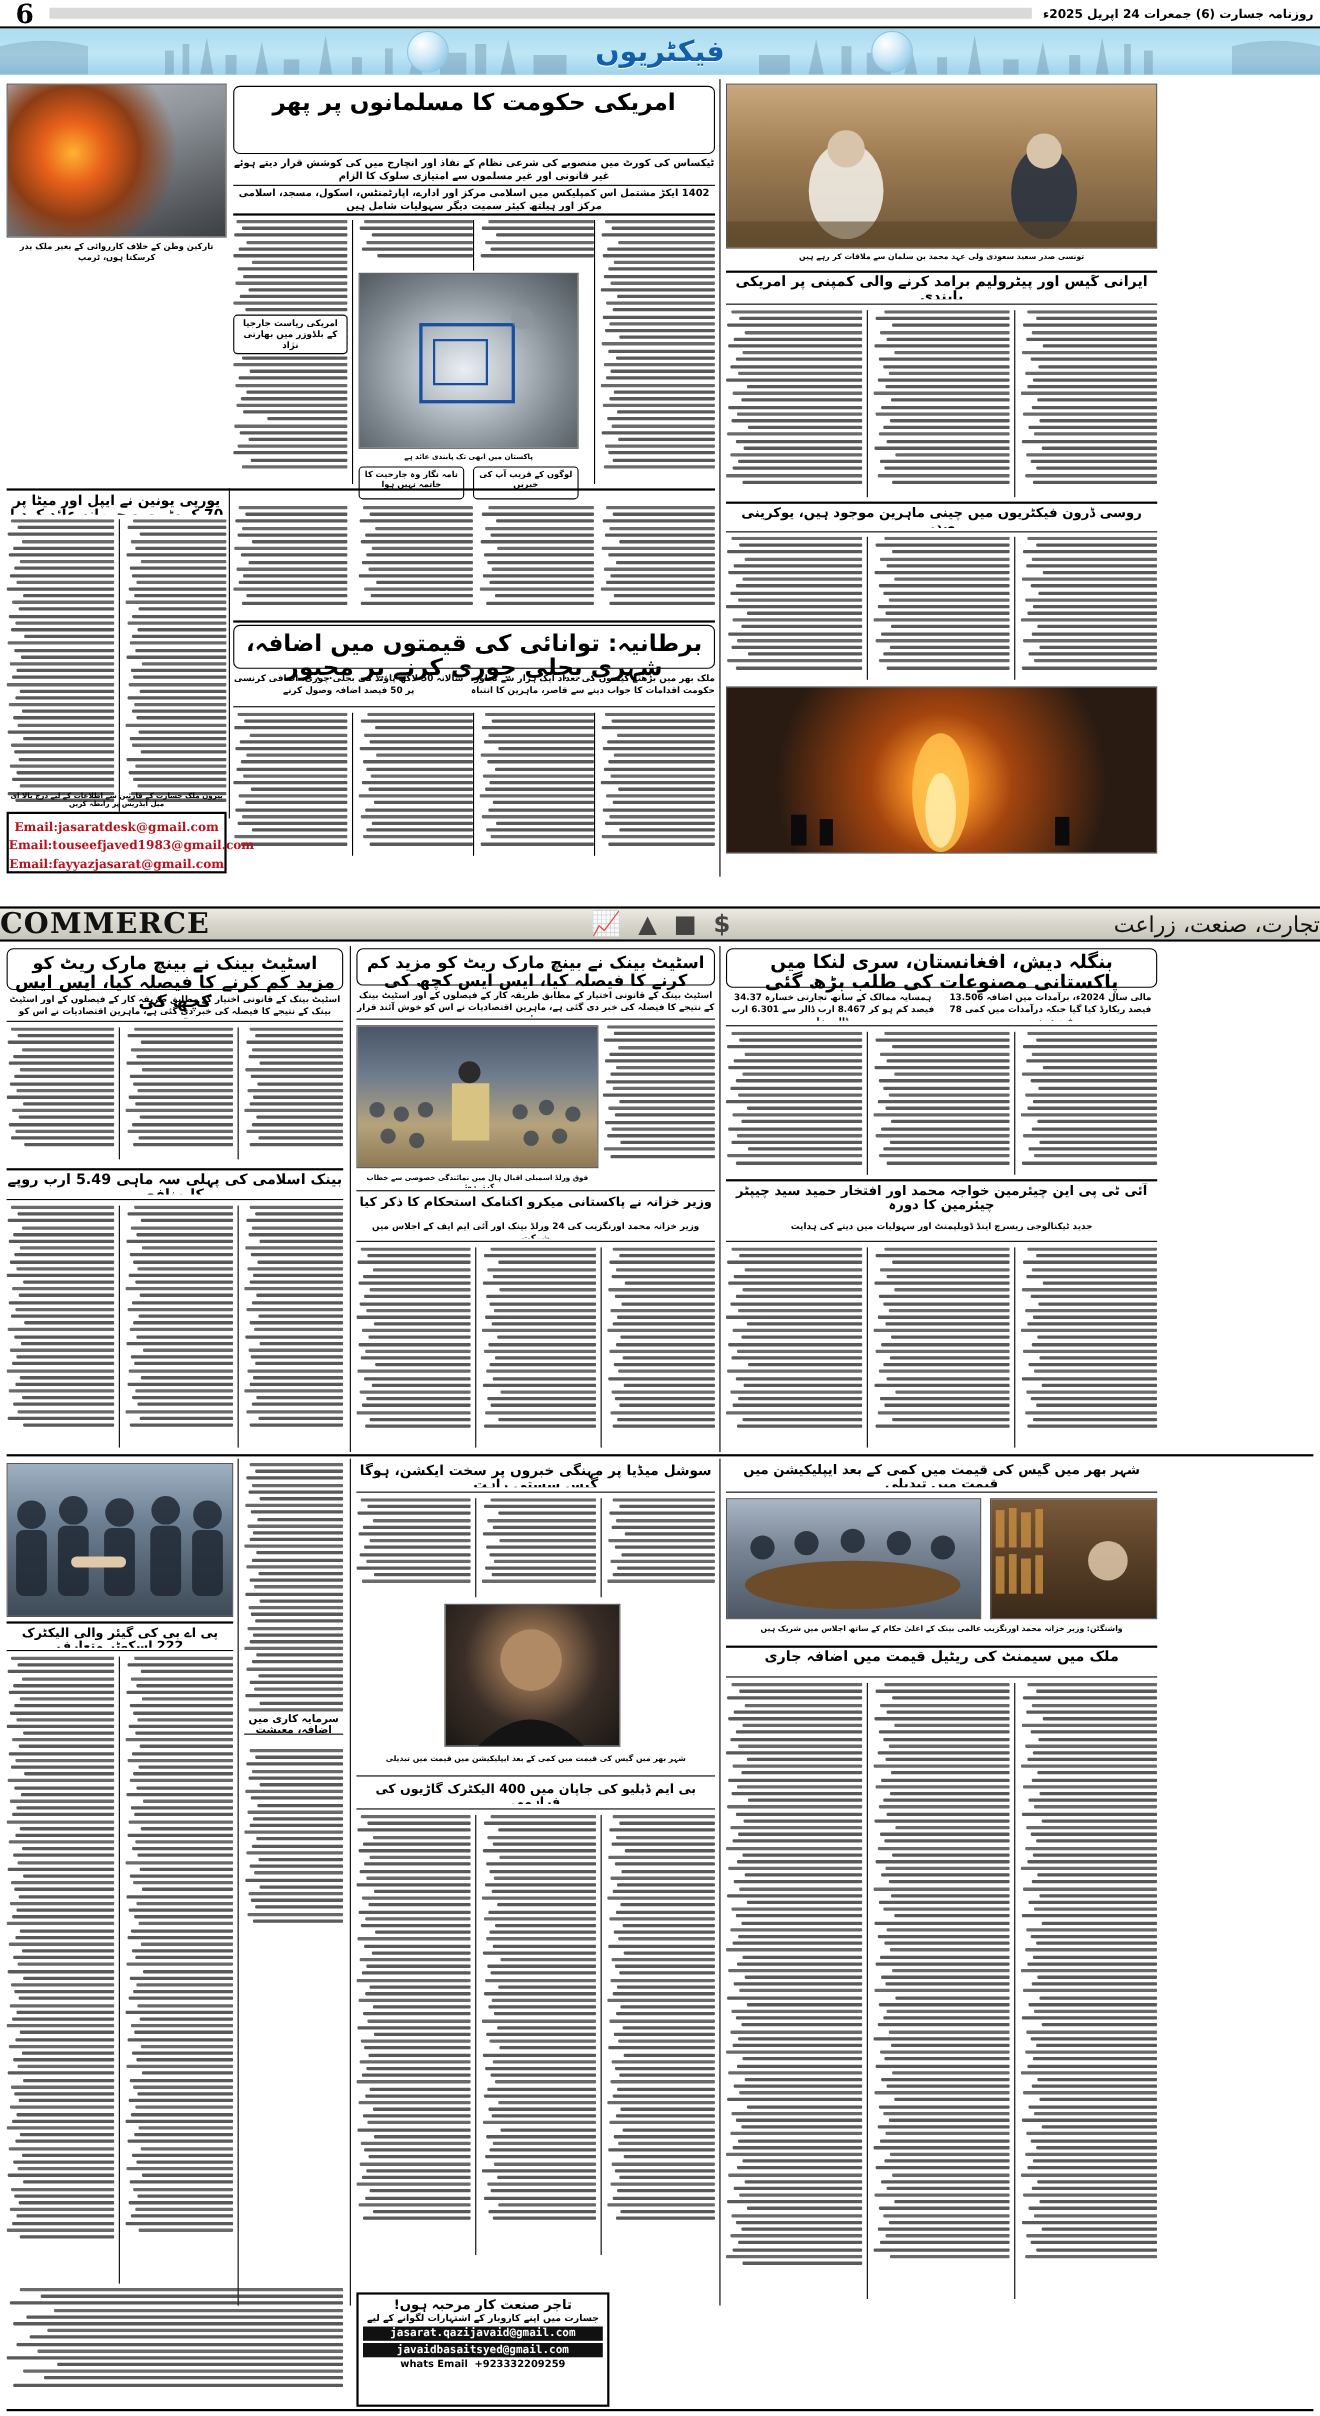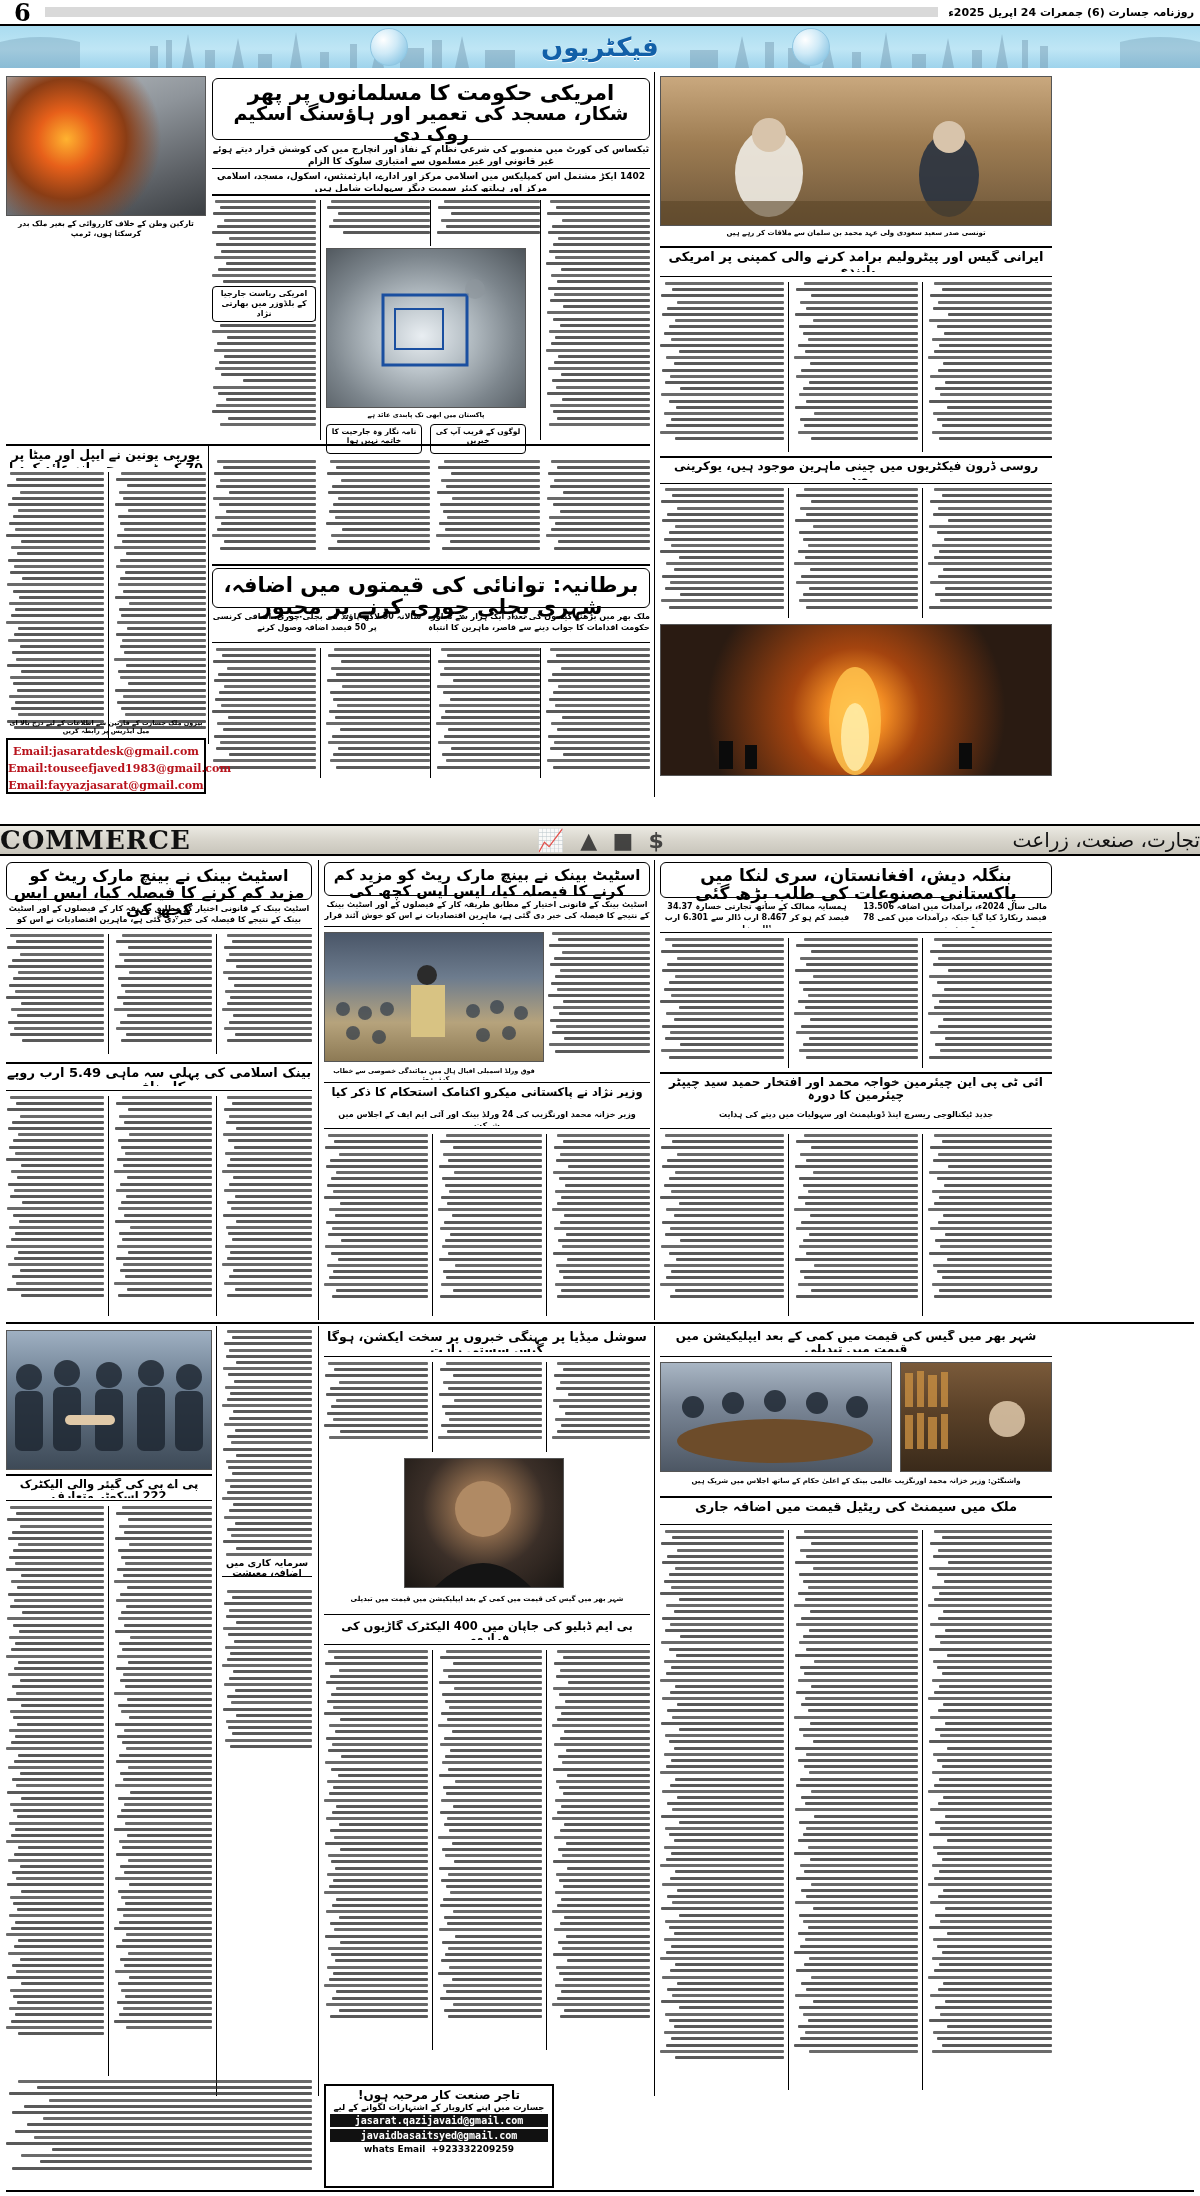--- a/index.html
+++ b/index.html
@@ -212,21 +212,20 @@
   <div class="globe right"></div>
 </div>
 
 <div class="photo ph-fire" style="left:6px; top:76px; width:200px; height:140px;"></div>
 <div class="col" style="left:6px; top:218px; width:200px; height:26px;">
   <div class="cap">تارکین وطن کے خلاف کارروائی کے بغیر ملک بدر کرسکتا ہوں، ٹرمپ</div>
 </div>
 
 <div class="hl-box" style="position:absolute; left:212px; top:78px; width:438px; height:62px;">
   <div class="hl" style="font-size:21px; margin-top:1px;">امریکی حکومت کا مسلمانوں پر پھر</div>
-  <div class="hl" style="font-size:19px;">شکار، مسجد کی تعمیر اور ہاؤسنگ اسکیم روک دی</div>
 </div>
 
 <div class="col" style="left:212px; top:143px; width:438px; height:24px;">
   <div class="sub">ٹیکساس کی کورٹ میں منصوبے کی شرعی نظام کے نفاذ اور انچارج میں کی کوشش قرار دیتے ہوئے غیر قانونی اور غیر مسلموں سے امتیازی سلوک کا الزام</div>
 </div>
 <div class="rule-h" style="left:212px; top:168px; width:438px;"></div>
 <div class="col" style="left:212px; top:170px; width:438px; height:22px;">
   <div class="sub">1402 ایکڑ مشتمل اس کمپلیکس میں اسلامی مرکز اور ادارے، اپارٹمنٹس، اسکول، مسجد، اسلامی مرکز اور ہیلتھ کیئر سمیت دیگر سہولیات شامل ہیں</div>
 </div>
 <div class="rule-h2" style="left:212px; top:194px; width:438px;"></div>
@@ -1101,21 +1100,21 @@
       <i style="width:84%"></i>
       <i style="width:99%"></i>
       <i style="width:93%"></i>
     </div>
 </div>
 <div class="col" style="left:324px; top:1066px; width:220px; height:14px;">
   <div class="cap" style="font-size:6.5px">فوق ورلڈ اسمبلی اقبال ہال میں نمائندگی خصوصی سے خطاب کرتے ہوئے</div>
 </div>
 <div class="rule-h" style="left:324px; top:1082px; width:326px;"></div>
 <div class="col" style="left:324px; top:1086px; width:326px; height:20px;">
-  <div class="hl" style="font-size:11.5px;">وزیر نژاد نے پاکستانی میکرو اکنامک استحکام کا ذکر کیا</div>
+  <div class="hl" style="font-size:11.5px;">وزیر خزانہ نے پاکستانی میکرو اکنامک استحکام کا ذکر کیا</div>
 </div>
 <div class="col" style="left:324px; top:1110px; width:326px; height:16px;">
   <div class="sub" style="font-size:8px">وزیر خزانہ محمد اورنگزیب کی 24 ورلڈ بینک اور آئی ایم ایف کے اجلاس میں شرکت</div>
 </div>
 <div class="rule-h" style="left:324px; top:1128px; width:326px;"></div>
 
 <div class="col" style="left:324px; top:1134px; width:104px; height:182px;">
   <div class="lines">
       <i style="width:96%"></i>
       <i style="width:90%"></i>

